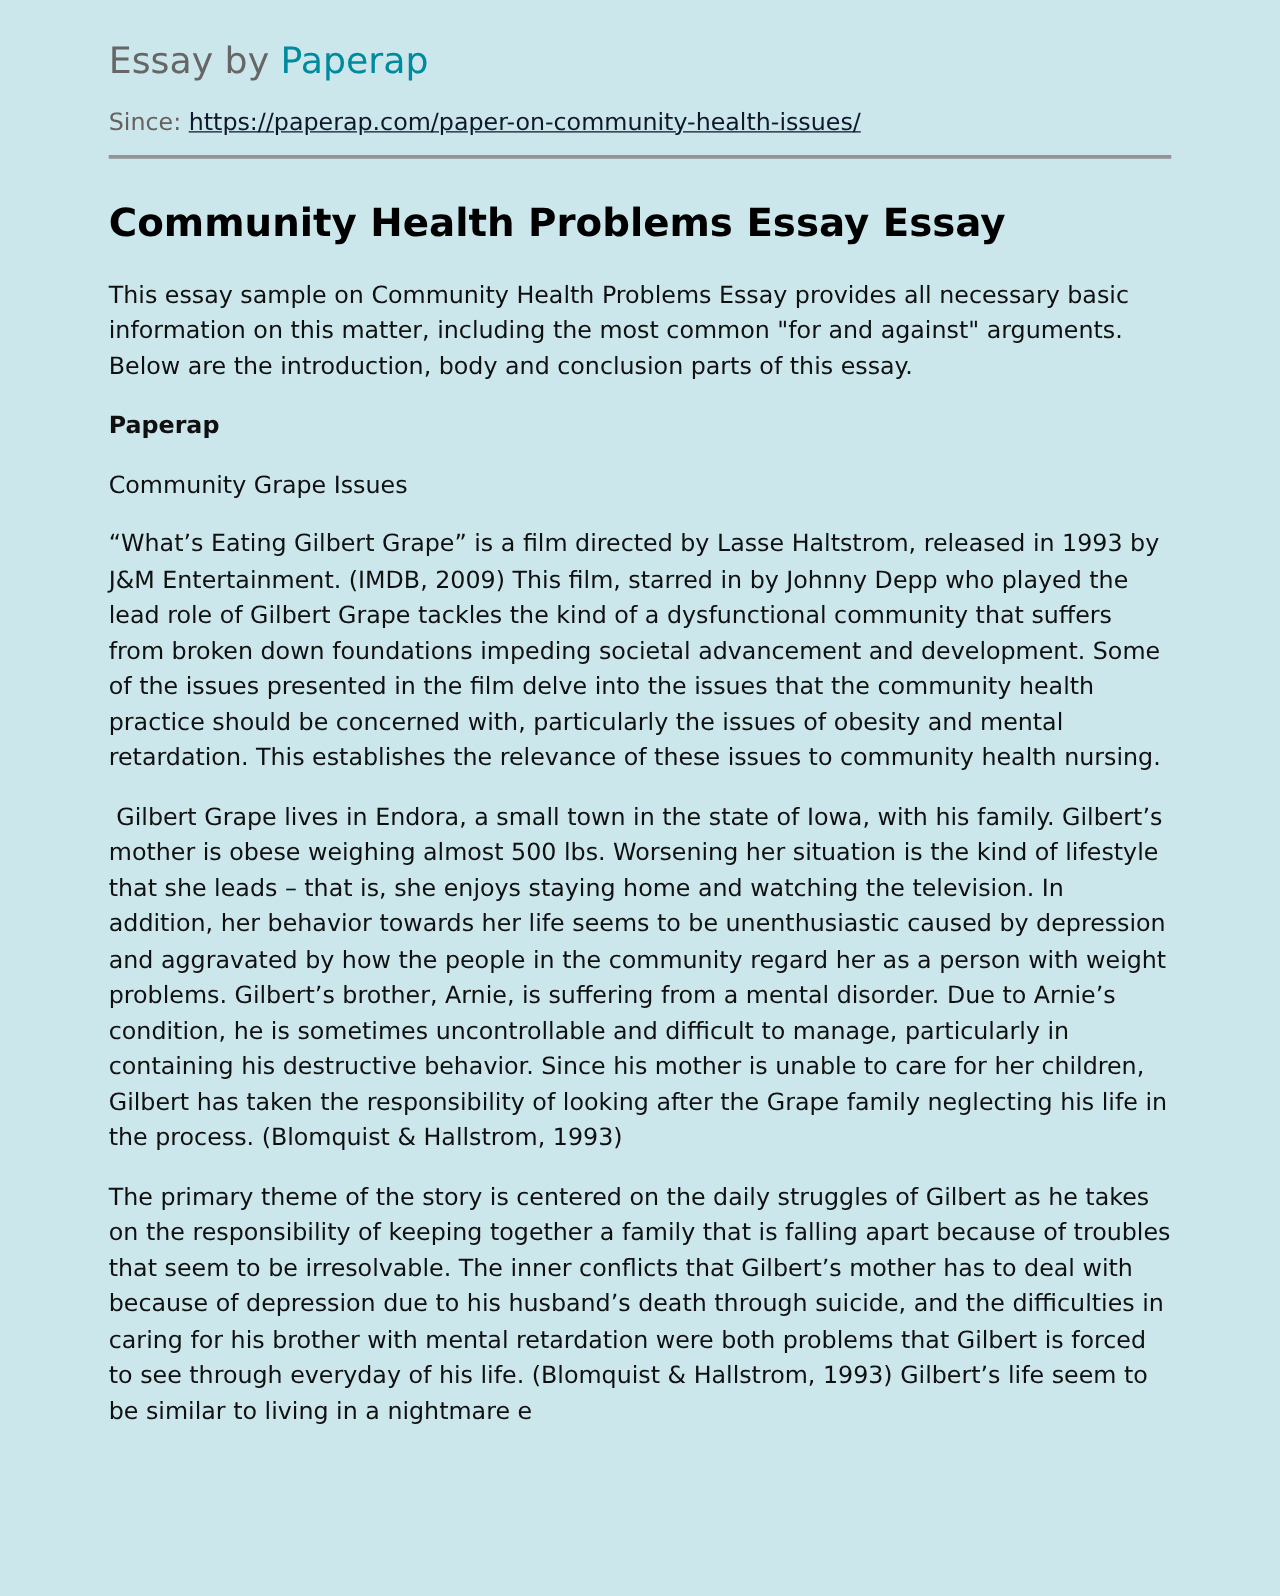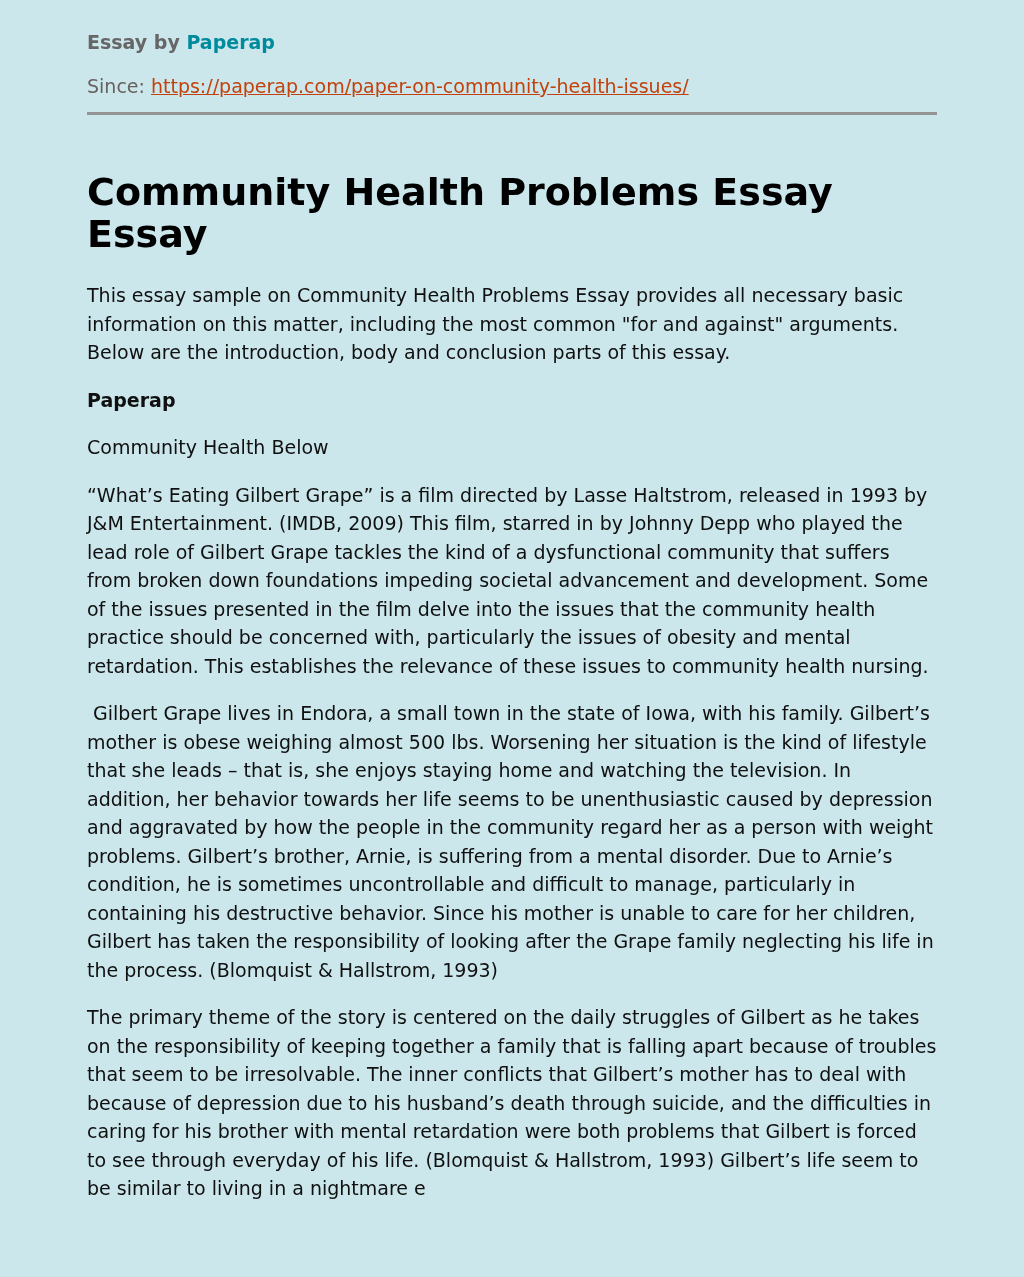--- a/index.html
+++ b/index.html
@@ -11,46 +11,46 @@
     background: #cbe7ec;
     font-family: "DejaVu Sans", sans-serif;
     color: #101010;
   }
   .content {
     width: 850px;
     margin: 0 auto;
     padding-top: 31px;
   }
   .doc-title {
-    font-size: 19px;
-    font-weight: bold;
+    font-size: 29px;
+    font-weight: normal;
     line-height: 1.2;
     color: #666666;
   }
   .doc-title .brand {
     color: #008a9d;
     text-decoration: none;
   }
   .source-line {
     margin-top: 21px;
     font-size: 19px;
     color: #67625f;
   }
   .source-line a {
-    color: #c2410c;
+    color: #0f172a;
     text-decoration: underline;
   }
   hr.divider {
     margin: 15px 0 0 0;
     border: none;
     border-top: 3px solid #949494;
   }
   h1.essay-title {
-    margin: 57px 0 26px 0;
-    font-size: 38px;
+    margin: 35px 0 26px 0;
+    font-size: 31px;
     font-weight: bold;
     color: #000000;
     line-height: 1.1;
   }
   p.para {
     font-size: 19px;
     line-height: 1.5;
     margin: 0 0 19px 0;
     white-space: pre-wrap;
   }
@@ -71,21 +71,21 @@
     <hr class="divider">
   </header>
 
   <main>
     <h1 class="essay-title">Community Health Problems Essay Essay</h1>
 
     <p class="para">This essay sample on Community Health Problems Essay provides all necessary basic information on this matter, including the most common "for and against" arguments. Below are the introduction, body and conclusion parts of this essay.</p>
 
     <p class="para p-bold">Paperap</p>
 
-    <p class="para">Community Health Below</p>
+    <p class="para">Community Grape Issues</p>
 
 
     <p class="para">“What’s Eating Gilbert Grape” is a film directed by Lasse Haltstrom, released in 1993 by J&amp;M Entertainment. (IMDB, 2009) This film, starred in by Johnny Depp who played the lead role of Gilbert Grape tackles the kind of a dysfunctional community that suffers from broken down foundations impeding societal advancement and development. Some of the issues presented in the film delve into the issues that the community health practice should be concerned with, particularly the issues of obesity and mental retardation. This establishes the relevance of these issues to community health nursing.</p>
 
     <p class="para"> Gilbert Grape lives in Endora, a small town in the state of Iowa, with his family. Gilbert’s mother is obese weighing almost 500 lbs. Worsening her situation is the kind of lifestyle that she leads – that is, she enjoys staying home and watching the television. In addition, her behavior towards her life seems to be unenthusiastic caused by depression and aggravated by how the people in the community regard her as a person with weight problems. Gilbert’s brother, Arnie, is suffering from a mental disorder. Due to Arnie’s condition, he is sometimes uncontrollable and difficult to manage, particularly in containing his destructive behavior. Since his mother is unable to care for her children, Gilbert has taken the responsibility of looking after the Grape family neglecting his life in the process. (Blomquist &amp; Hallstrom, 1993)</p>
 
     <p class="para">The primary theme of the story is centered on the daily struggles of Gilbert as he takes on the responsibility of keeping together a family that is falling apart because of troubles that seem to be irresolvable. The inner conflicts that Gilbert’s mother has to deal with because of depression due to his husband’s death through suicide, and the difficulties in caring for his brother with mental retardation were both problems that Gilbert is forced to see through everyday of his life. (Blomquist &amp; Hallstrom, 1993) Gilbert’s life seem to be similar to living in a nightmare e</p>
   </main>
 
 </div>

